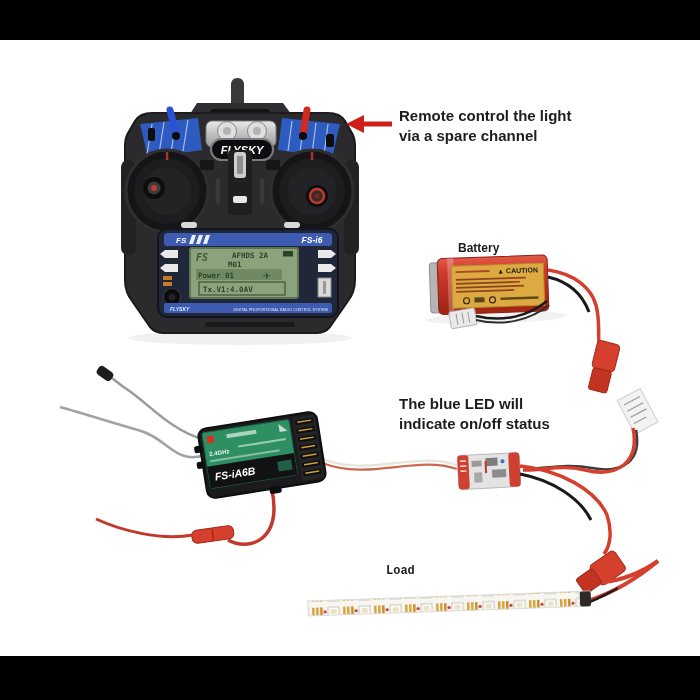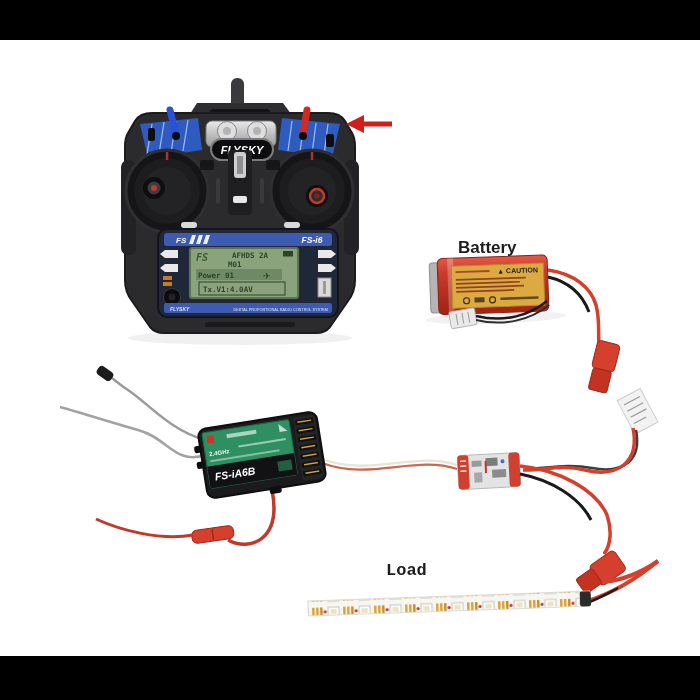--- a/index.html
+++ b/index.html
@@ -1,20 +1,20 @@
 <!DOCTYPE html>
 <html><head>
 <meta charset="utf-8">
 <style>
   html,body{margin:0;padding:0;background:#fff;}
   .stage{position:relative;width:700px;height:700px;background:#fff;overflow:hidden;
          font-family:"Liberation Sans",sans-serif;}
   .scene{position:absolute;left:0;top:0;width:700px;height:700px;}
   .ann{position:absolute;font-weight:bold;color:#1d1d1d;font-size:15px;line-height:20px;}
-  .ann-big{font-size:17px;}
+  .ann-big{font-size:12px;}
   svg text{font-family:"Liberation Sans",sans-serif;}
   svg text.mono{font-family:"DejaVu Sans Mono",monospace;}
 </style>
 </head>
 <body>
 
 <div class="stage">
 
   <svg class="scene" viewBox="0 0 700 700">
     <defs>
@@ -293,20 +293,26 @@
     </g>
 
     <g transform="rotate(-2 450 604)">
       <rect x="308" y="596" width="282" height="15" fill="url(#ledpat)" stroke="#dcdcd4" stroke-width="1"></rect>
       <rect x="580" y="596" width="11" height="15" rx="2" fill="#2b2b2b"></rect>
     </g>
 
   </svg>
 
   <div class="ann" style="left:399px;top:106px;">
+    <div>Remote control the light</div>
+    <div>via a spare channel</div>
   </div>
 
   <div class="ann ann-big" style="left:458px;top:238px;">Battery</div>
 
+  <div class="ann" style="left:399px;top:394px;">
+    <div>The blue LED will</div>
+    <div>indicate on/off status</div>
+  </div>
 
   <div class="ann ann-big" style="left:386px;top:561px;font-family:Liberation Mono, monospace;">Load</div>
 
 </div>
 
 </body></html>

